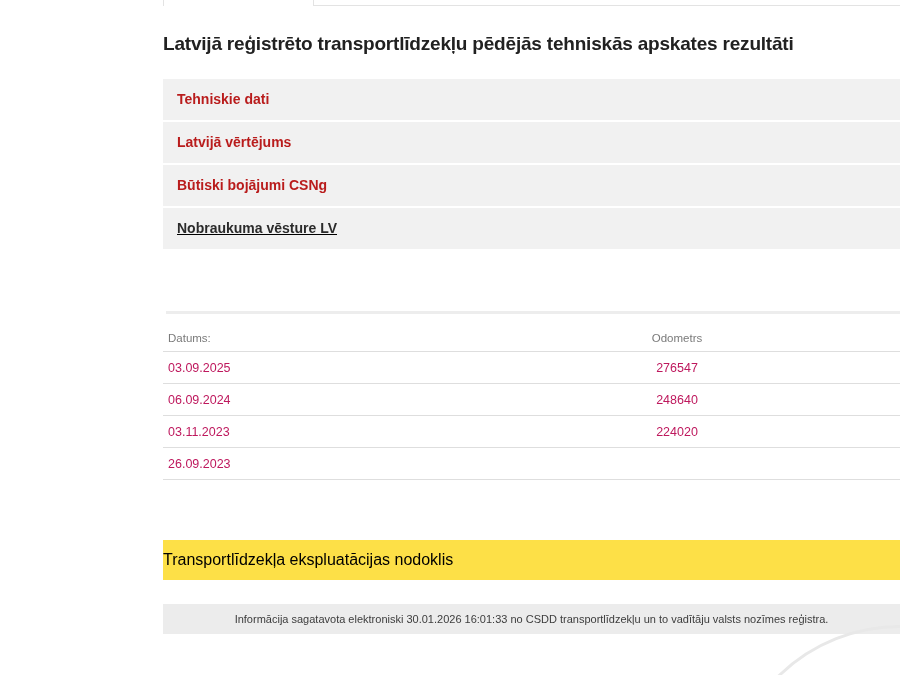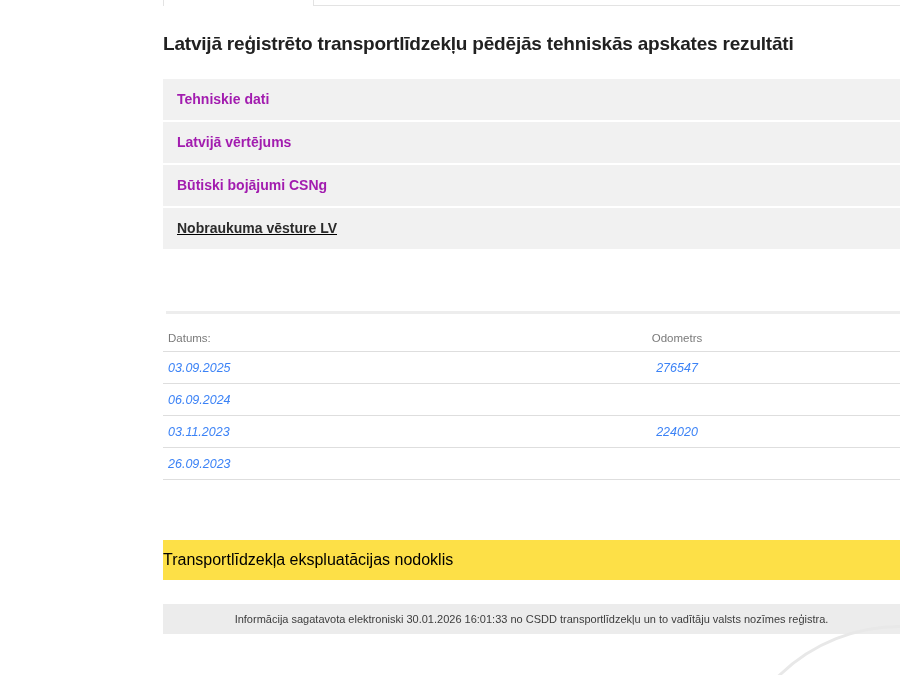--- a/index.html
+++ b/index.html
@@ -15,36 +15,36 @@
 
   .content { position: absolute; left: 163px; top: 0; width: 737px; height: 675px; }
 
   .page-title { position: absolute; left: 0; top: 33px; width: 737px;
     font-size: 19px; font-weight: 700; color: #212121; letter-spacing: -0.2px; white-space: nowrap; }
 
   
   .acc-item { position: absolute; left: 0; width: 737px; height: 41px;
     background: #f1f1f1; cursor: pointer; }
   .acc-item .acc-label { display: block; padding-left: 14px; line-height: 41px;
-    font-size: 14px; font-weight: 700; color: #a21caf; white-space: nowrap; }
+    font-size: 14px; font-weight: 700; color: #b91c1c; white-space: nowrap; }
   .acc-item.expanded .acc-label { color: #2b2b2b; }
   .acc-1 { top: 79px; } .acc-2 { top: 122px; } .acc-3 { top: 165px; } .acc-4 { top: 208px; text-decoration: underline; }
 
   .panel-divider { position: absolute; left: 3px; top: 311px; width: 734px; height: 3px;
     background: #ededed; }
 
   
   .mileage-table { position: absolute; left: 0; top: 325px; width: 737px; }
   .t-row { display: flex; align-items: center; border-bottom: 1px solid #dedede; }
   .t-head { height: 27px; }
   .t-body { height: 32px; }
   .col-date { width: 291px; padding-left: 5px; }
   .col-odo  { width: 446px; text-align: center; }
   .t-head .col-date, .t-head .col-odo { font-size: 11.5px; color: #7a7a7a; }
-  .t-body .col-date, .t-body .col-odo { font-size: 12.5px; color: #3b82f6; font-style: italic; }
+  .t-body .col-date, .t-body .col-odo { font-size: 12.5px; color: #be185d; }
 
   
   .tax-bar { position: absolute; left: 0; top: 540px; width: 737px; height: 40px;
     background: #fde047; cursor: pointer; }
   .tax-bar .acc-label { line-height: 40px; }
 
   
   .footer-bar { position: absolute; left: 0; top: 604px; width: 737px; height: 30px;
     background: #ececec; text-align: center; }
   .footer-bar span { display: inline-block; line-height: 30px; font-size: 11px;
@@ -85,20 +85,21 @@
       <div class="t-row t-head">
         <div class="col-date">Datums:</div>
         <div class="col-odo">Odometrs</div>
       </div>
       <div class="t-row t-body">
         <div class="col-date">03.09.2025</div>
         <div class="col-odo">276547</div>
       </div>
       <div class="t-row t-body">
         <div class="col-date">06.09.2024</div>
+        <div class="col-odo">248640</div>
       </div>
       <div class="t-row t-body">
         <div class="col-date">03.11.2023</div>
         <div class="col-odo">224020</div>
       </div>
       <div class="t-row t-body">
         <div class="col-date">26.09.2023</div>
       </div>
     </div>
 

